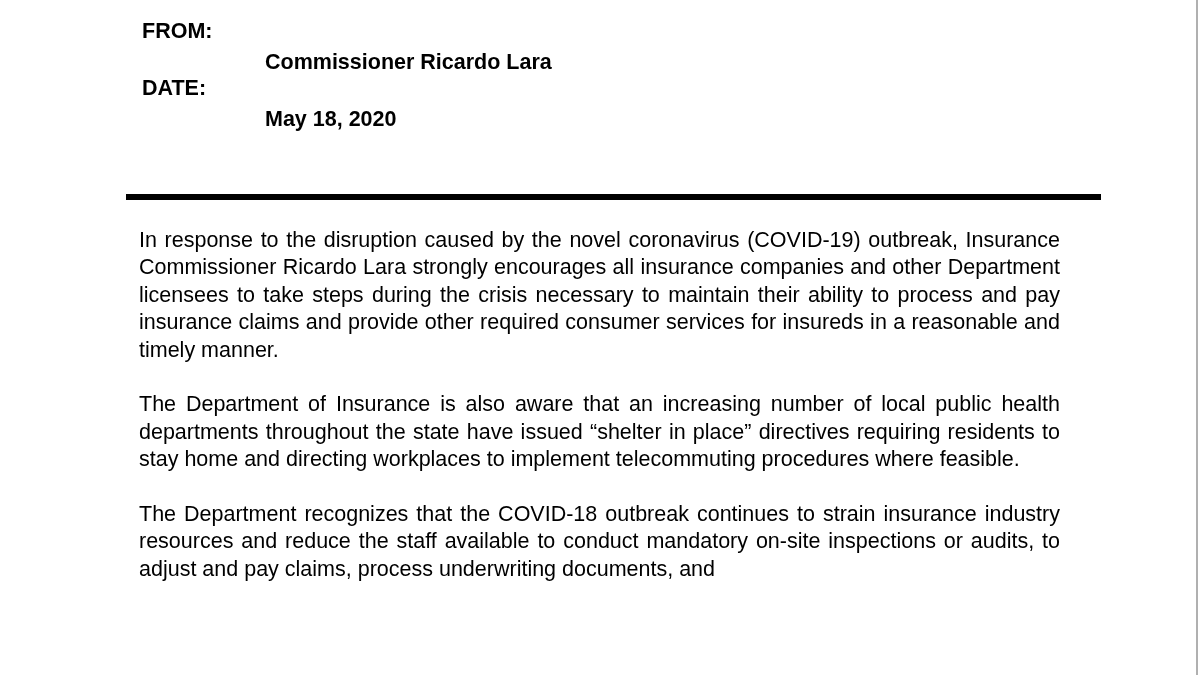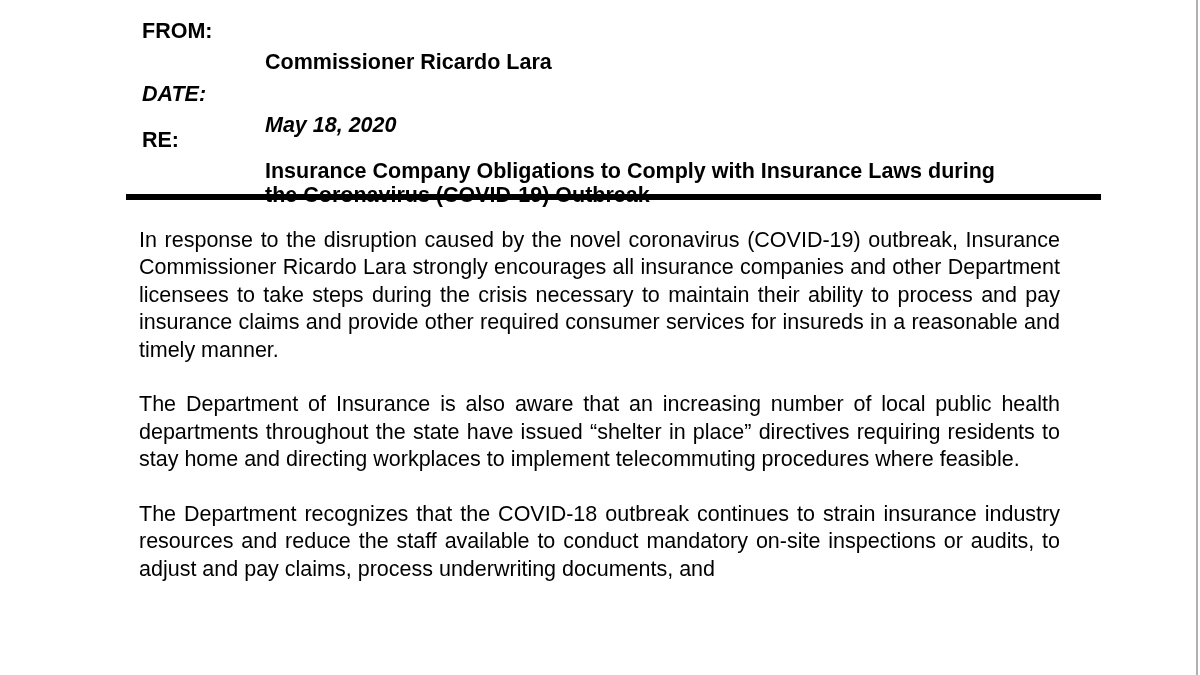--- a/index.html
+++ b/index.html
@@ -30,21 +30,21 @@
   }
   .field-row .field-label {
     width: 123px;
     flex: 0 0 123px;
   }
   .field-row .field-value {
     width: 735px;
     margin-top: 31px;
   }
   .row-from { top: 19px; }
-  .row-date { top: 82px; font-style: italic; }
+  .row-date { top: 76px; }
   .row-re   { top: 128px; }
 
   
   .memo-rule {
     position: absolute;
     left: 126px;
     top: 194px;
     width: 975px;
     height: 6px;
     background: #000000;
@@ -83,24 +83,20 @@
   <div class="field-row row-from">
     <span class="field-label">FROM:</span>
     <span class="field-value">Commissioner Ricardo Lara</span>
   </div>
 
   <div class="field-row row-date">
     <span class="field-label">DATE:</span>
     <span class="field-value">May 18, 2020</span>
   </div>
 
-  <div class="field-row row-re">
-    <span class="field-label">RE:</span>
-    <span class="field-value">Insurance Company Obligations to Comply with Insurance Laws during the Coronavirus (COVID-19) Outbreak</span>
-  </div>
 
   <div class="memo-rule"></div>
 
   <div class="memo-body">
       <p>In response to the disruption caused by the novel coronavirus (COVID-19) outbreak, Insurance Commissioner Ricardo Lara strongly encourages all insurance companies and other Department licensees to take steps during the crisis necessary to maintain their ability to process and pay insurance claims and provide other required consumer services for insureds in a reasonable and timely manner.</p>
       <p>The Department of Insurance is also aware that an increasing number of local public health departments throughout the state have issued “shelter in place” directives requiring residents to stay home and directing workplaces to implement telecommuting procedures where feasible.</p>
       <p>The Department recognizes that the COVID-18 outbreak continues to strain insurance industry resources and reduce the staff available to conduct mandatory on-site inspections or audits, to adjust and pay claims, process underwriting documents, and</p>
     </div>
 
   <div class="page-right-edge"></div>

